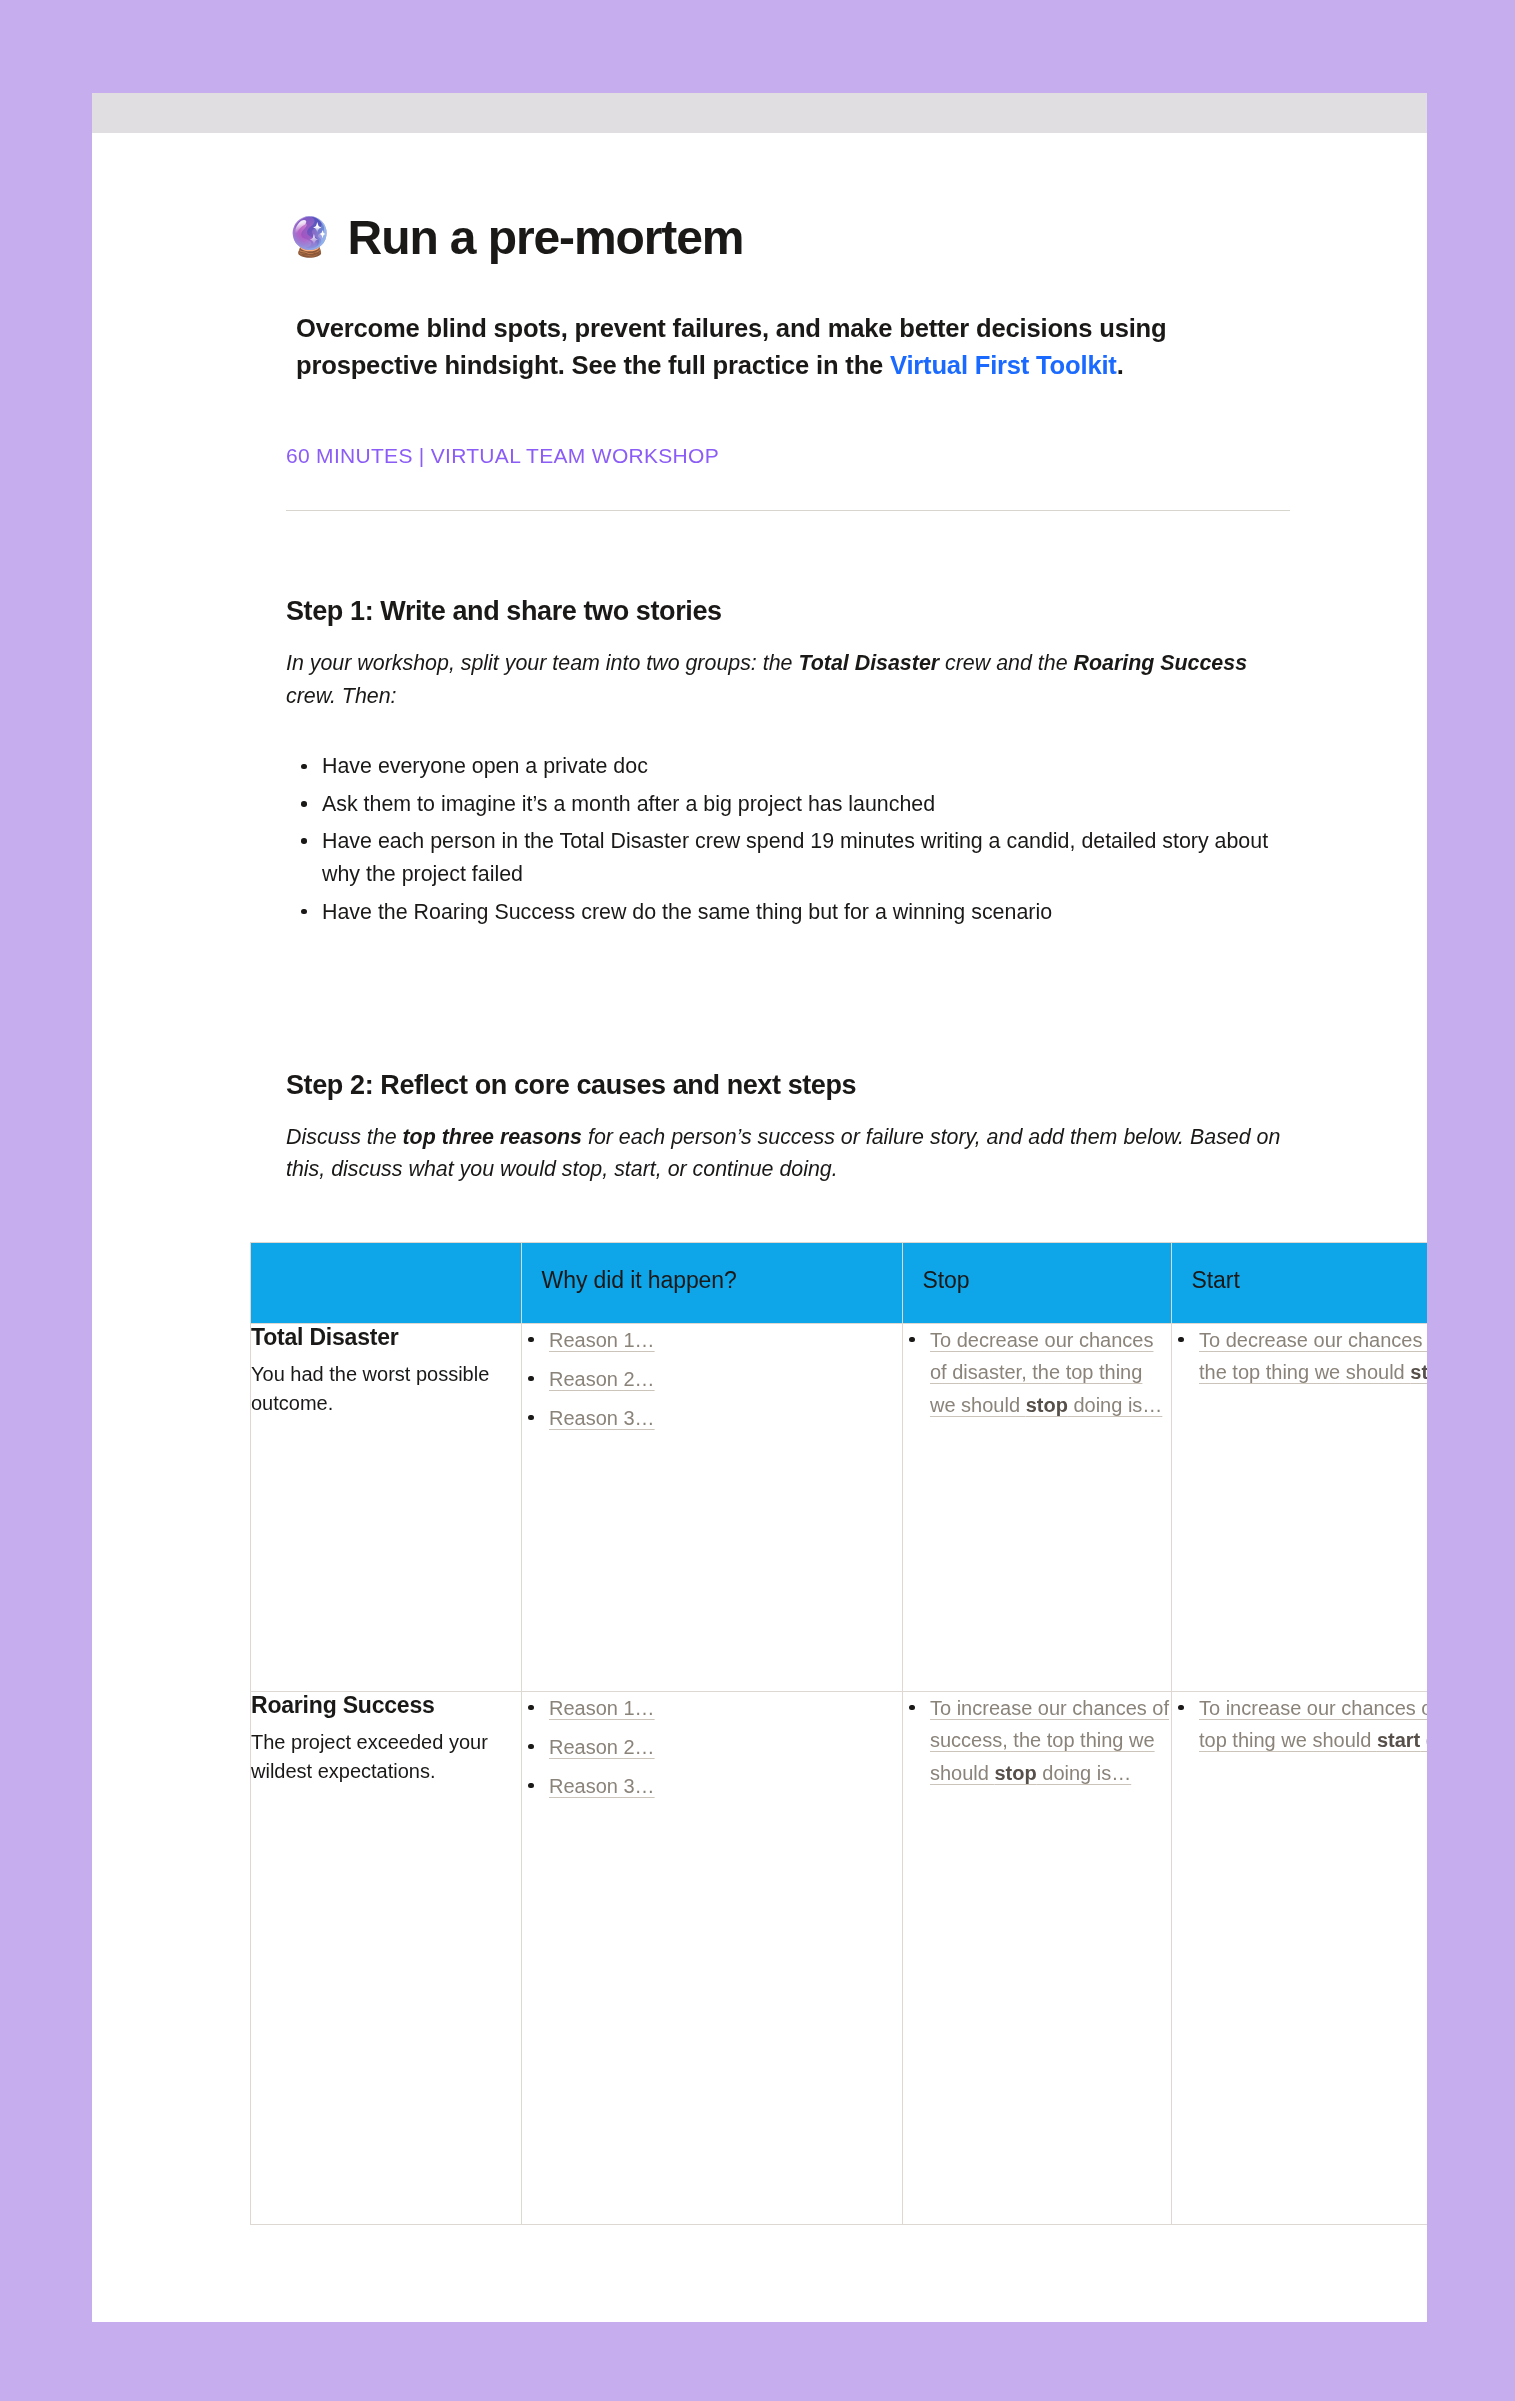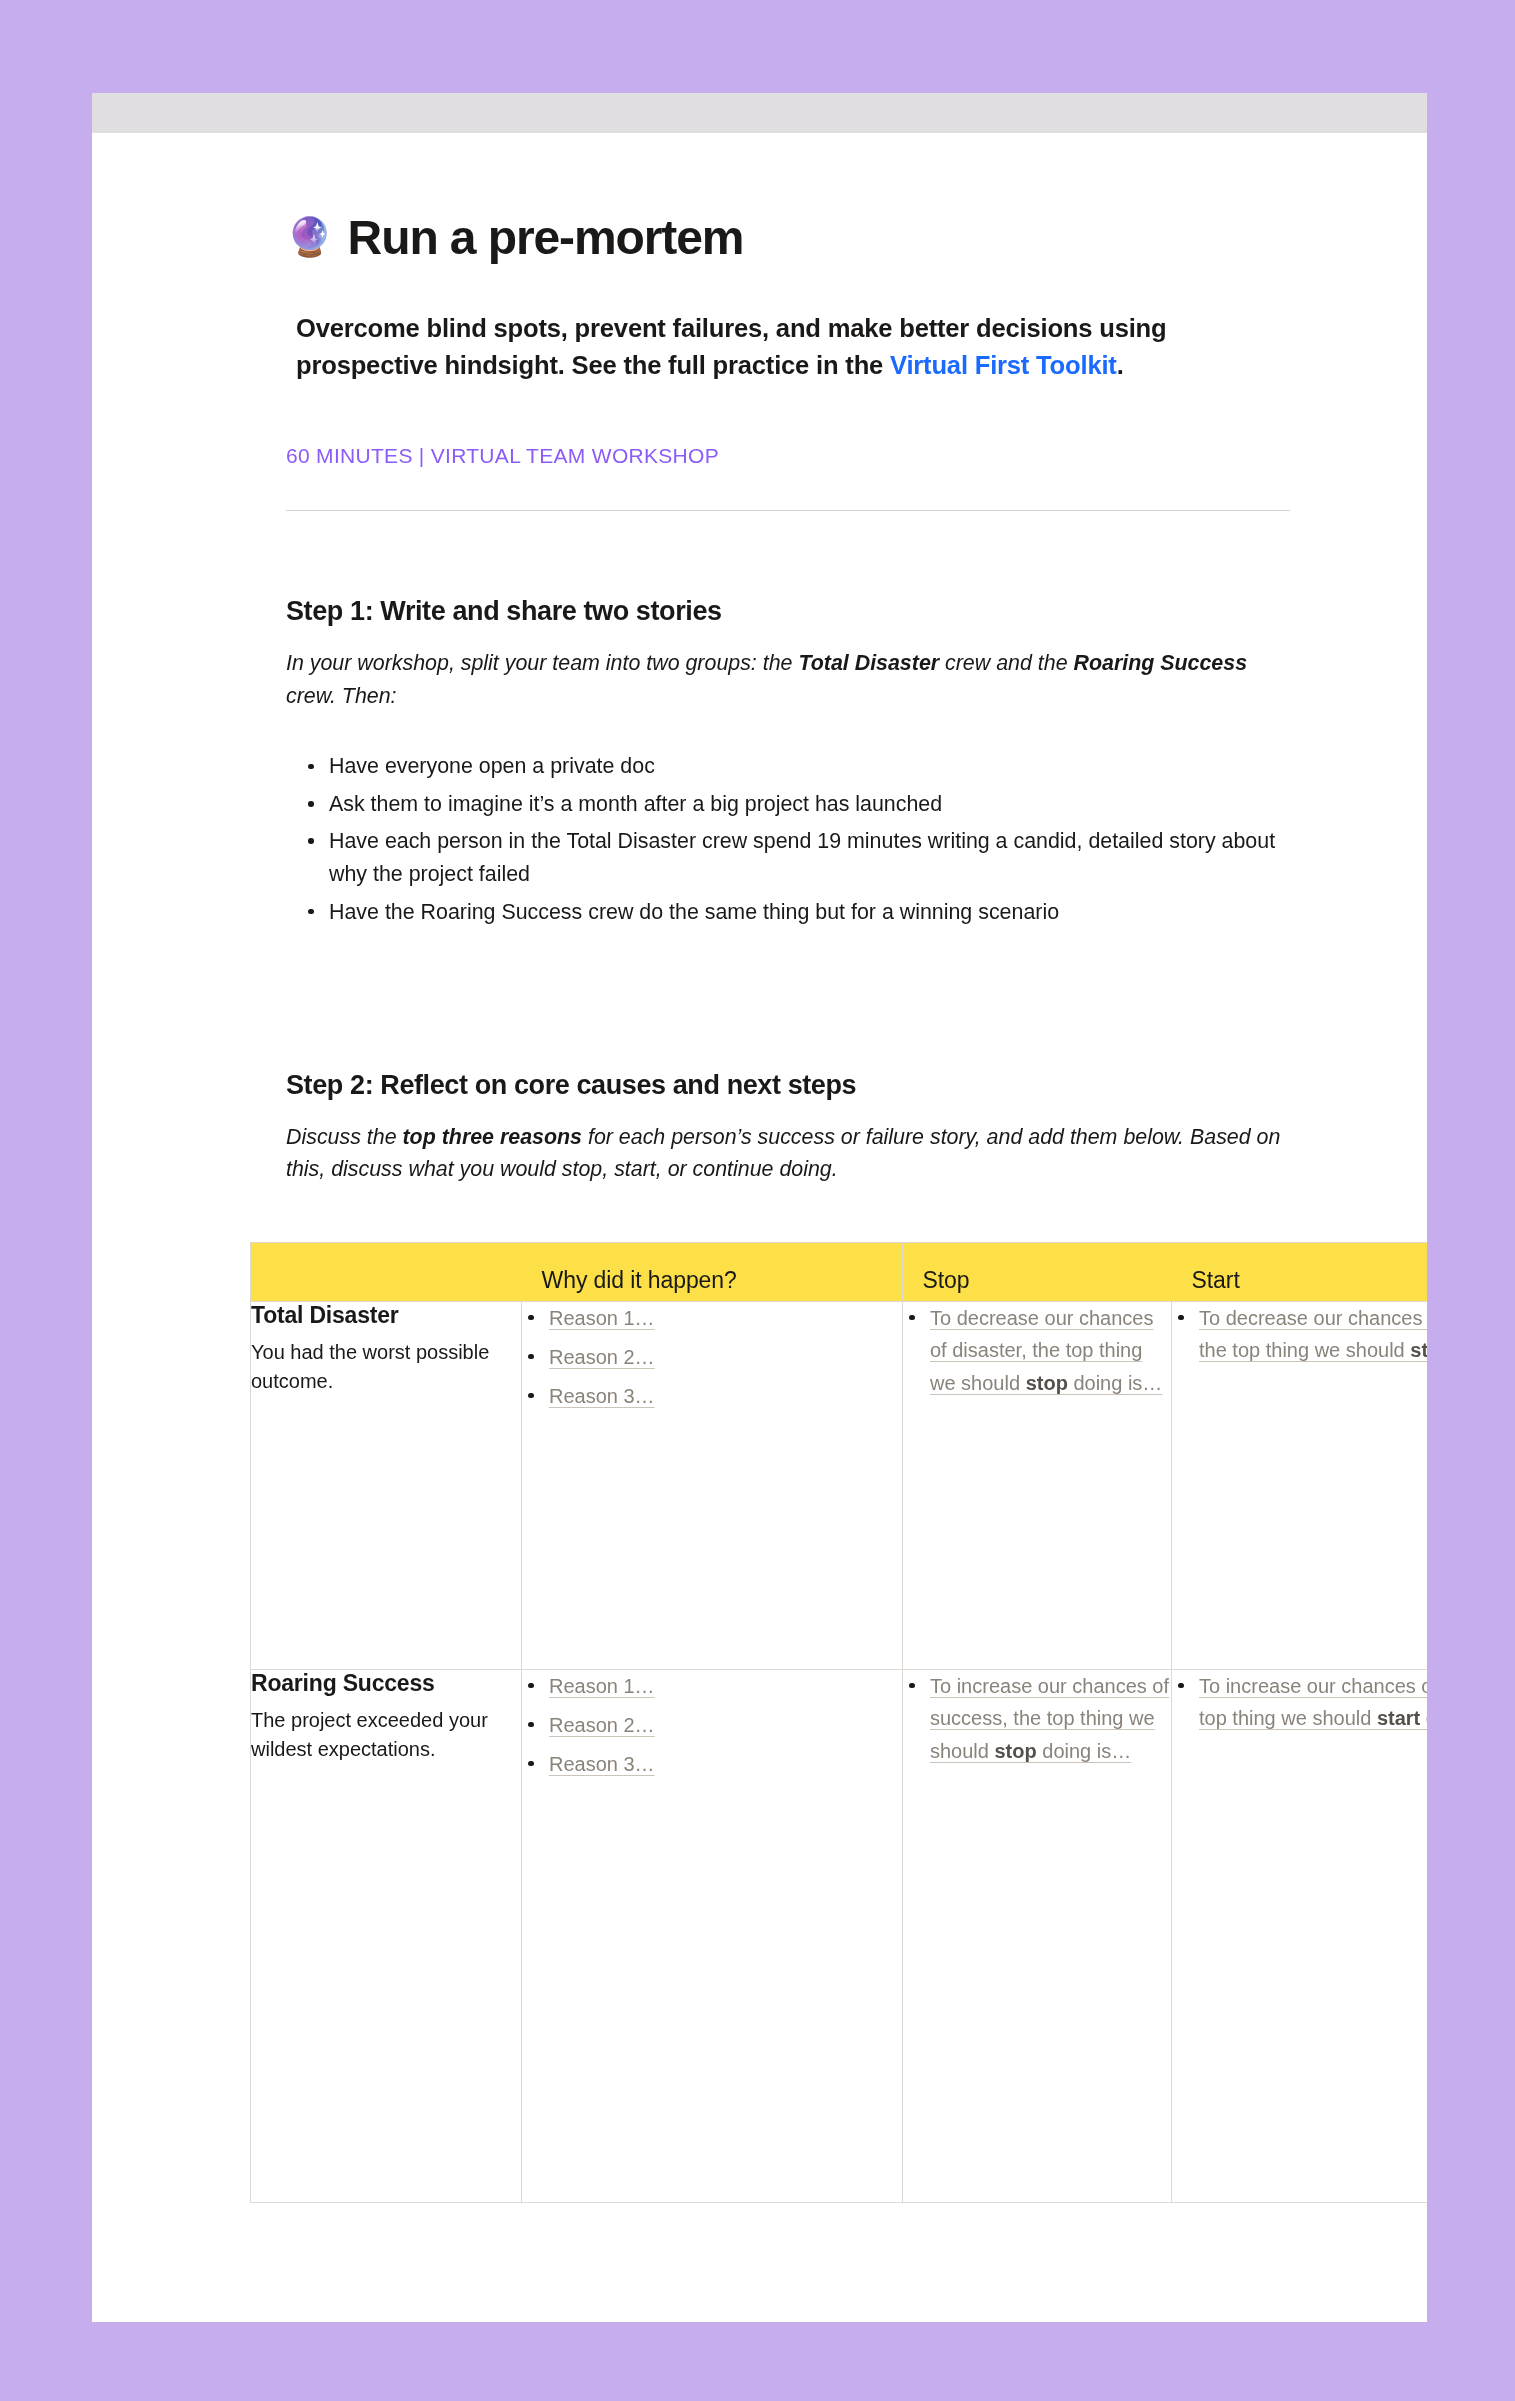--- a/index.html
+++ b/index.html
@@ -133,21 +133,20 @@
     list-style: none;
     width: 1011px;
   }
   .step-list li {
     position: relative;
     font-size: 21.4px;
     line-height: 1.55;
     color: #1a1918;
     padding-left: 0;
     margin-bottom: 4.2px;
-    margin-left: 7px;
   }
   .step-list li::before {
     content: "";
     position: absolute;
     left: -21px;
     top: 13.3px;
     width: 5.6px; height: 5.6px;
     border-radius: 50%;
     background: #1a1918;
   }
@@ -171,22 +170,22 @@
     text-align: left;
     padding: 0;
   }
   
   col.c1 { width: 271px; }
   col.c2 { width: 381px; }
   col.c3 { width: 269px; }
   col.c4 { width: 386px; }
 
   table.pm thead th {
-    background: #fde047;
-    height: 59px;
+    background: #0ea5e9;
+    height: 81px;
     padding: 23px 19.6px 0 19.6px;
     font-size: 23px;
     font-weight: 400;
     line-height: 1.25;
     color: #1a1918;
     letter-spacing: -0.1px;
   }
 
   td.label-cell {
     padding: 27px 21px 0 18px;

